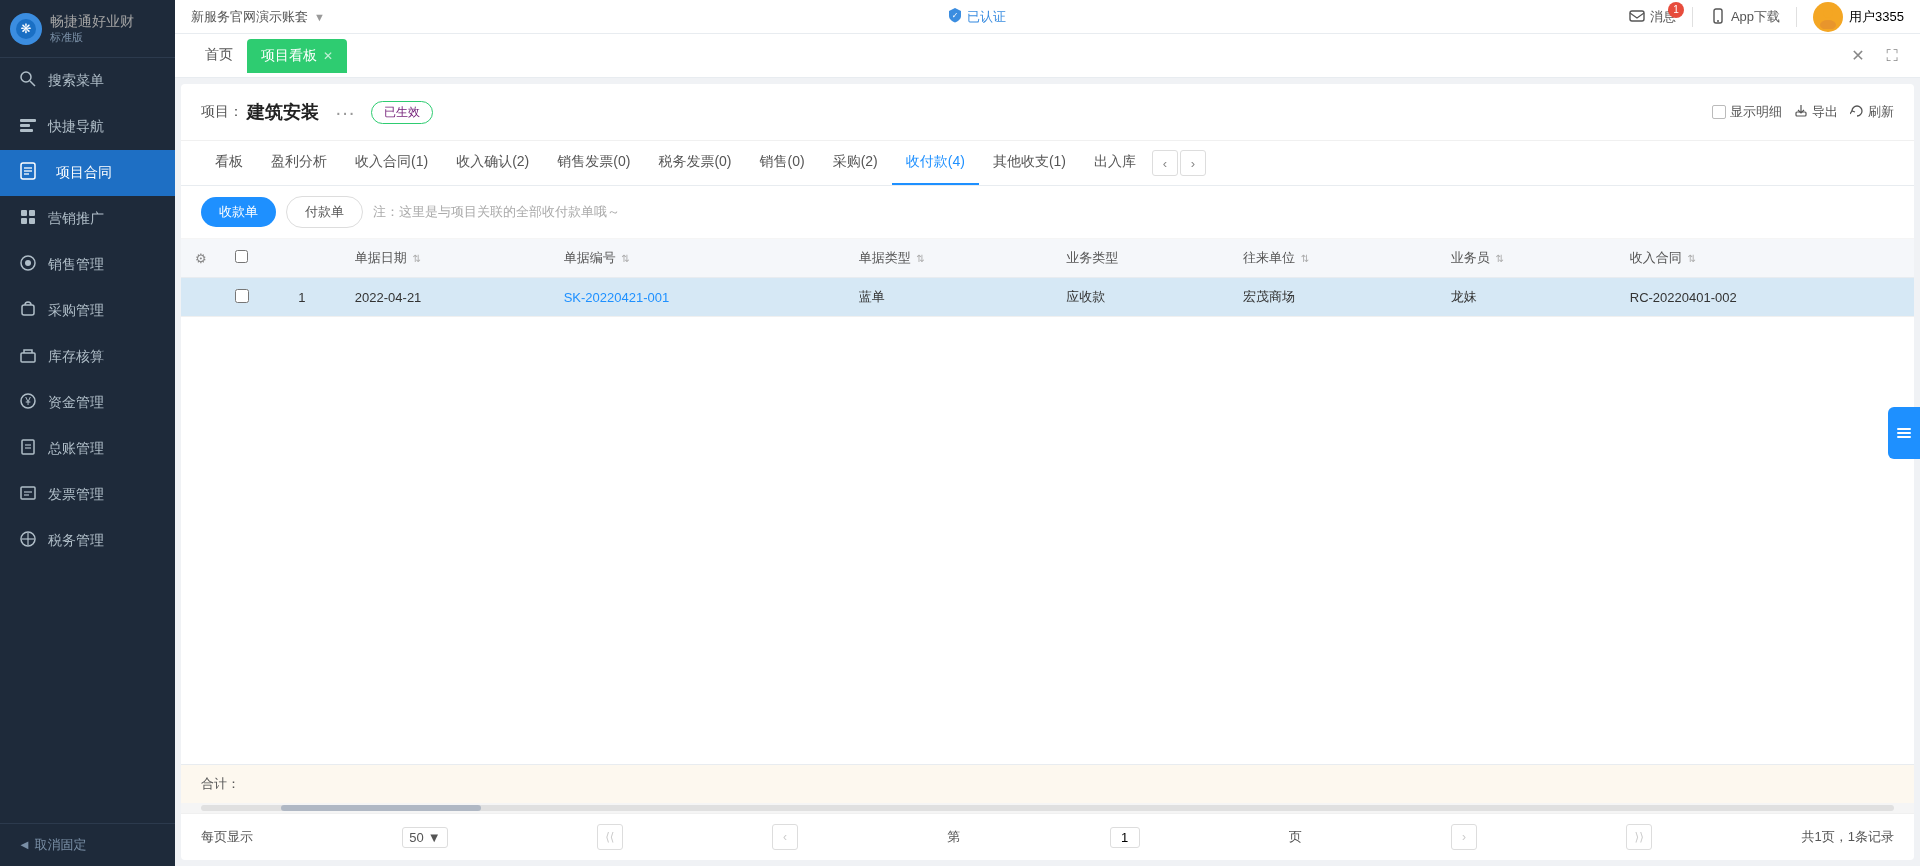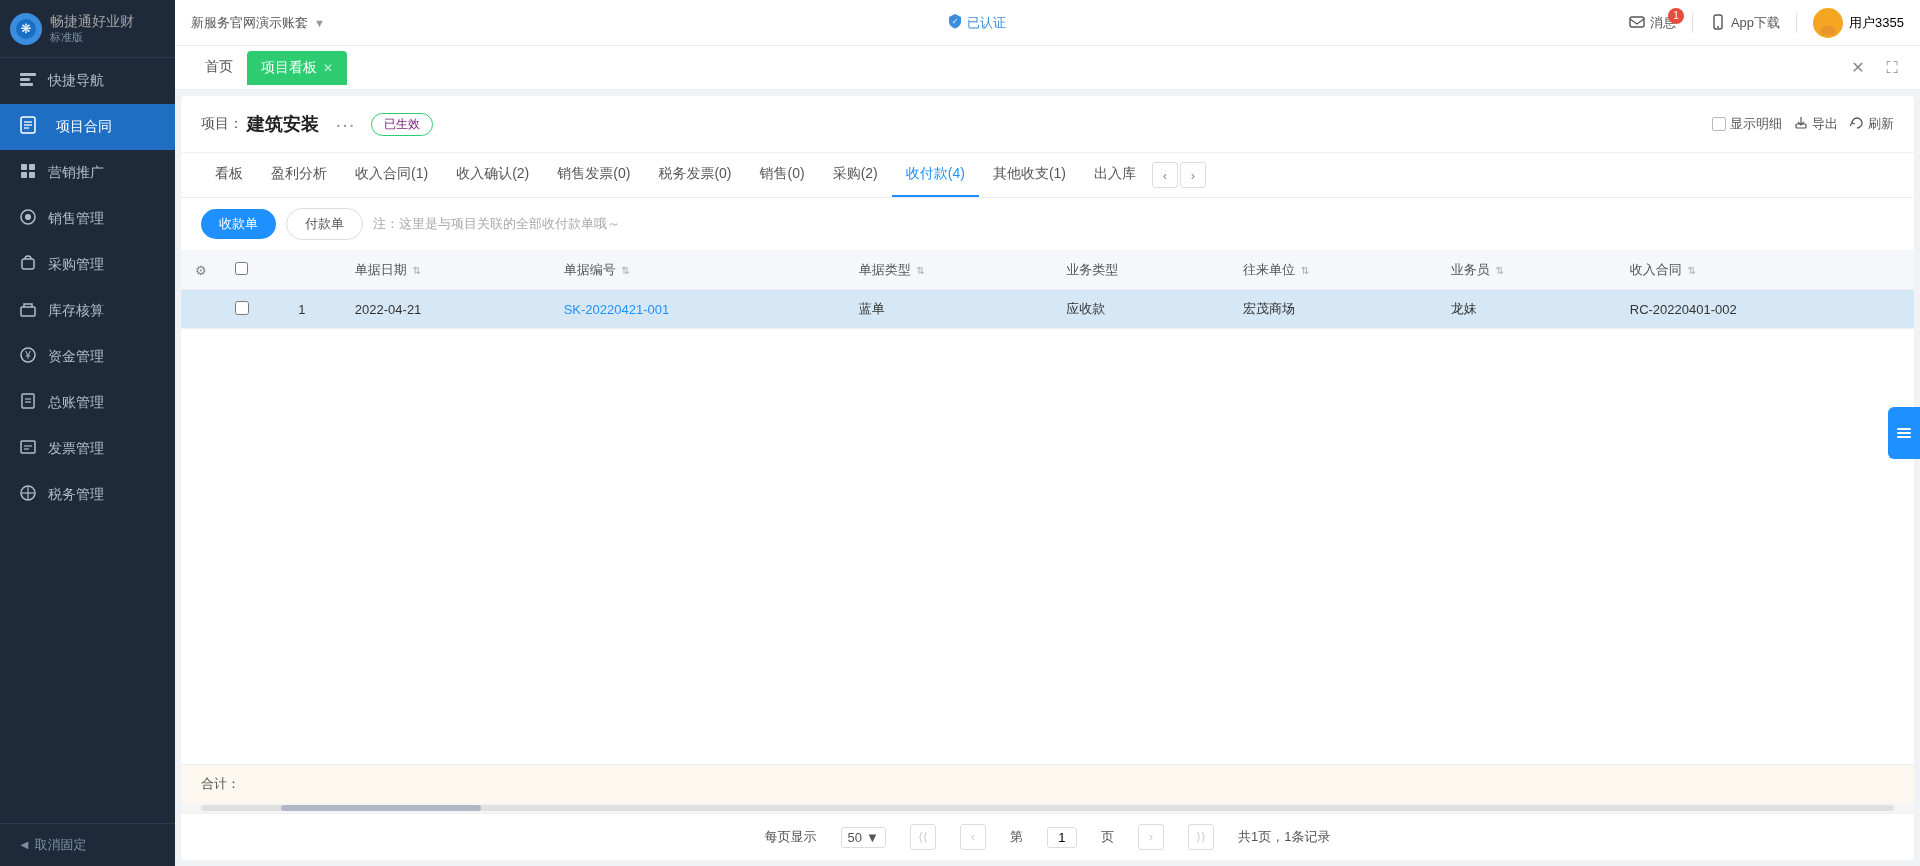--- a/index.html
+++ b/index.html
@@ -60,21 +60,21 @@
       flex: 1;
       display: flex;
       flex-direction: column;
       background: #f0f2f5;
       overflow: hidden;
     }
 
     
     .topbar {
       background: #fff;
-      height: 46px;
+      height: 34px;
       display: flex;
       align-items: center;
       padding: 0 16px;
       border-bottom: 1px solid #e8ecf0;
       flex-shrink: 0;
     }
     .topbar-demo-label {
       display: flex;
       align-items: center;
       font-size: 13px;
@@ -364,21 +364,21 @@
       width: 200px;
       height: 6px;
       background: #b0b8c4;
       border-radius: 3px;
     }
 
     
     .pagination-bar {
       display: flex;
       align-items: center;
-      justify-content: center;
+      justify-content: space-between;
       padding: 10px 20px;
       gap: 24px;
       font-size: 13px;
       color: #555;
       flex-shrink: 0;
       border-top: 1px solid #f0f0f0;
     }
     .page-size-box {
       border: 1px solid #ddd;
       border-radius: 3px;
@@ -441,20 +441,29 @@
         <circle cx="11" cy="11" r="10" fill="#1a6fc4"></circle>
         <text x="11" y="15" text-anchor="middle" font-size="13" fill="white">❋</text>
       </svg>
     </div>
     <div>
       <div class="sidebar-logo-text">畅捷通好业财</div>
       <div class="sidebar-logo-sub">标准版</div>
     </div>
   </div>
   <div class="sidebar-scroll">
+    <div class="sidebar-item">
+      <span class="nav-icon">
+        <svg width="18" height="18" viewBox="0 0 18 18">
+            <circle cx="7" cy="7" r="5" fill="none" stroke="#b0bec8" stroke-width="1.5"></circle>
+            <line x1="11" y1="11" x2="16" y2="16" stroke="#b0bec8" stroke-width="1.5"></line>
+          </svg>
+      </span>
+      <span>搜索菜单</span>
+    </div>
     <div class="sidebar-item">
       <span class="nav-icon">
         <svg width="18" height="18" viewBox="0 0 18 18">
             <rect x="1" y="3" width="16" height="3" rx="1" fill="#b0bec8"></rect>
             <rect x="1" y="8" width="10" height="3" rx="1" fill="#b0bec8"></rect>
             <rect x="1" y="13" width="13" height="3" rx="1" fill="#b0bec8"></rect>
           </svg>
       </span>
       <span>快捷导航</span>
     </div>

